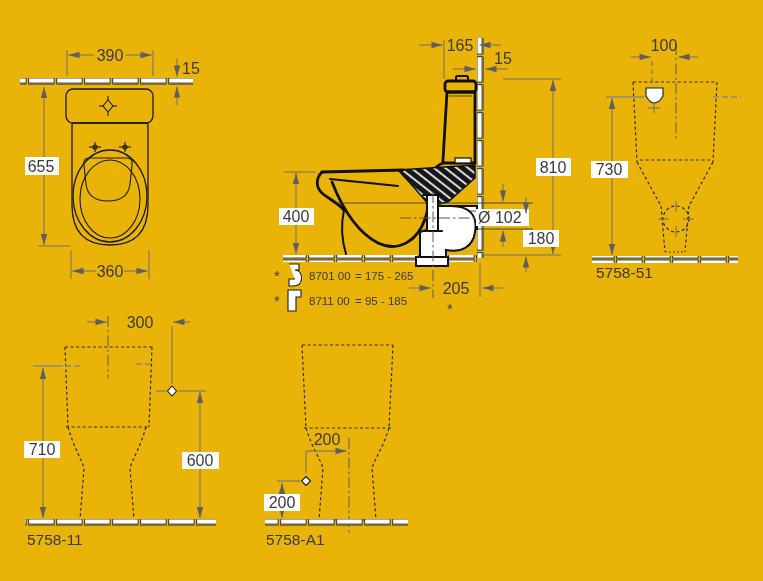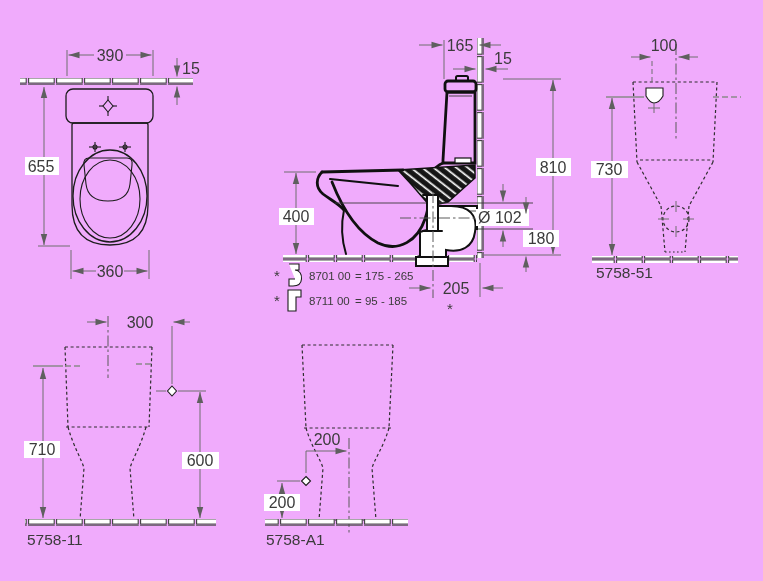--- a/index.html
+++ b/index.html
@@ -1,16 +1,16 @@
 <!DOCTYPE html>
 <html><head>
 <meta charset="utf-8">
 <style>
   html,body{margin:0;padding:0;background:#ffffff;}
-  #canvas{width:763px;height:581px;background:#f0abfc;position:relative;overflow:hidden;
+  #canvas{width:763px;height:581px;background:#eab308;position:relative;overflow:hidden;
           font-family:"Liberation Sans", sans-serif;}
   svg{display:block;}
   text{fill:#3b3b3b;font-family:"Liberation Sans",sans-serif;font-size:16px;}
   .t12{font-size:11.5px;}
   .t15{font-size:15.5px;}
   .star{font-size:15px;}
   .mid{text-anchor:middle;}
   .obj{stroke:#1c1c1c;fill:none;stroke-width:1.3;}
   .obj2{stroke:#1c1c1c;fill:none;stroke-width:1.1;}
   .heavy{stroke:#101010;fill:none;stroke-width:2.8;stroke-linecap:round;}

